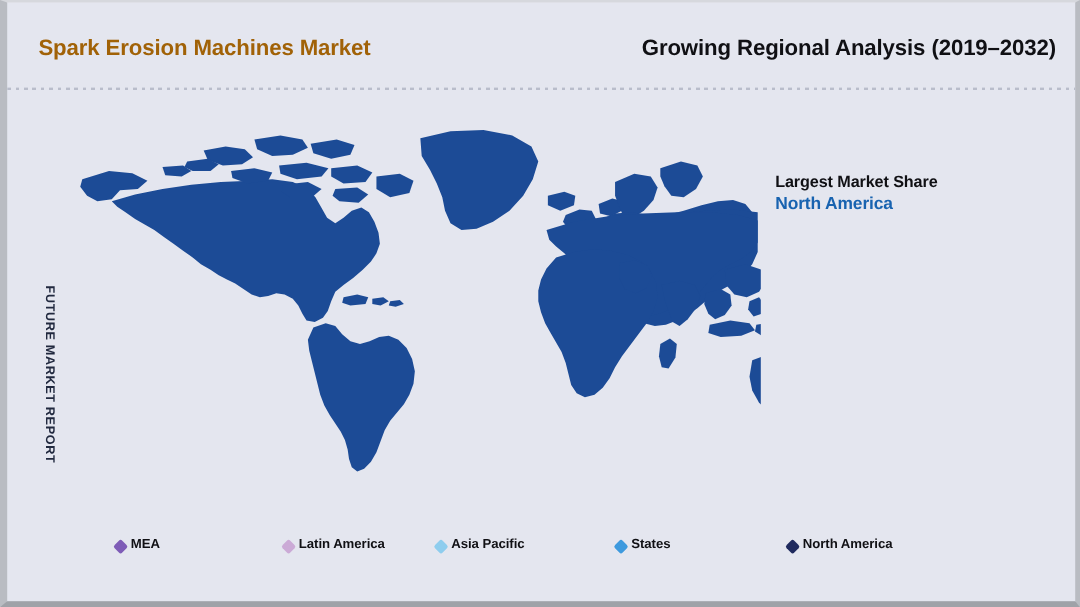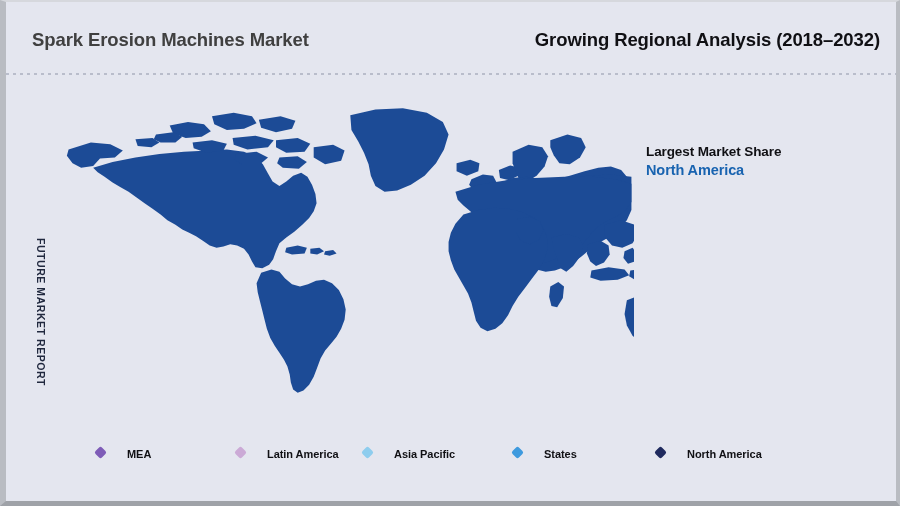--- a/index.html
+++ b/index.html
@@ -33,21 +33,21 @@
     height: 72px;
     box-sizing: border-box;
   }
   .header-title-left {
     position: absolute;
     left: 26px;
     top: 38px;
     transform: translateY(-50%);
     font-size: 18.5px;
     font-weight: bold;
-    color: #404040;
+    color: #a16207;
     letter-spacing: -0.1px;
     white-space: nowrap;
   }
   .header-title-right {
     position: absolute;
     right: 16px;
     top: 38px;
     transform: translateY(-50%);
     font-size: 18.5px;
     font-weight: bold;
@@ -129,22 +129,22 @@
     position: absolute;
     left: 0;
     right: 0;
     top: 446px;
     height: 26px;
   }
   .legend-item {
     position: absolute;
     top: 0;
     display: flex;
-    align-items: flex-start;
-    gap: 22px;
+    align-items: flex-end;
+    gap: 4px;
     white-space: nowrap;
   }
   .legend-marker {
     width: 9px;
     height: 9px;
     transform: rotate(45deg);
     border-radius: 2px;
     flex: 0 0 auto;
   }
   .legend-label {
@@ -154,21 +154,21 @@
     letter-spacing: -0.05px;
   }
 </style>
 </head>
 <body>
 
 <div id="infographic">
 
   <div class="header">
     <div class="header-title-left">Spark Erosion Machines Market</div>
-    <div class="header-title-right">Growing Regional Analysis (2018–2032)</div>
+    <div class="header-title-right">Growing Regional Analysis (2019–2032)</div>
   </div>
 
   <div class="divider"></div>
 
   <div class="watermark">FUTURE MARKET REPORT</div>
 
   <div class="map-wrap">
     <svg viewBox="0 0 1010 560" preserveAspectRatio="xMidYMid meet">
       <g fill="#1c4b96">
 

